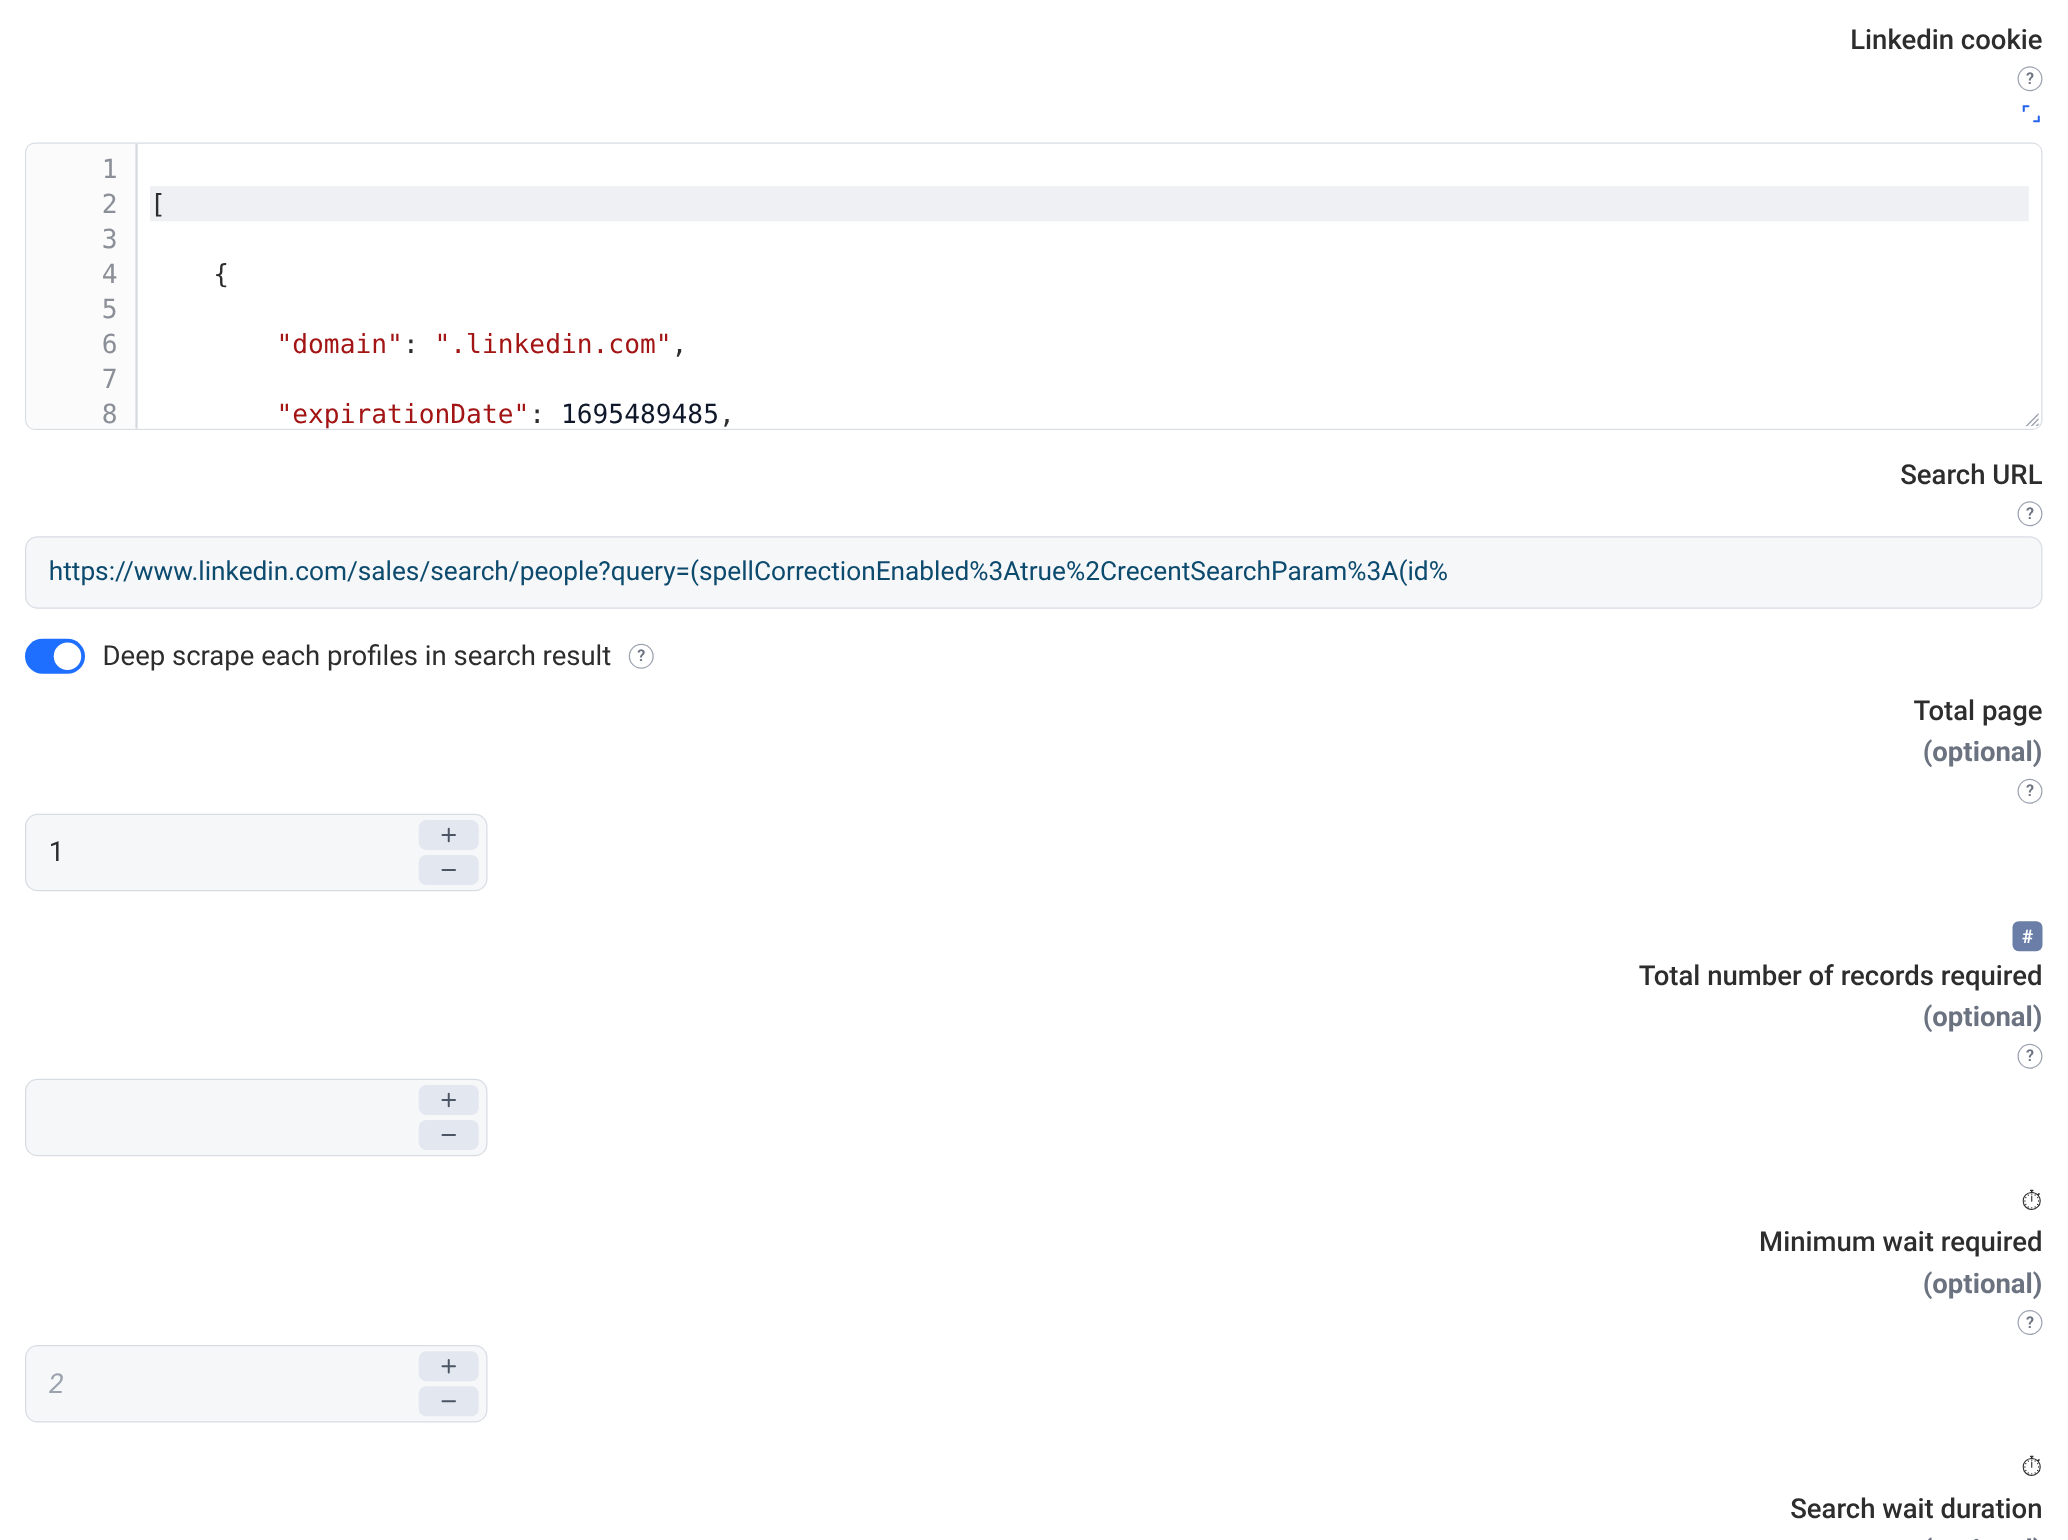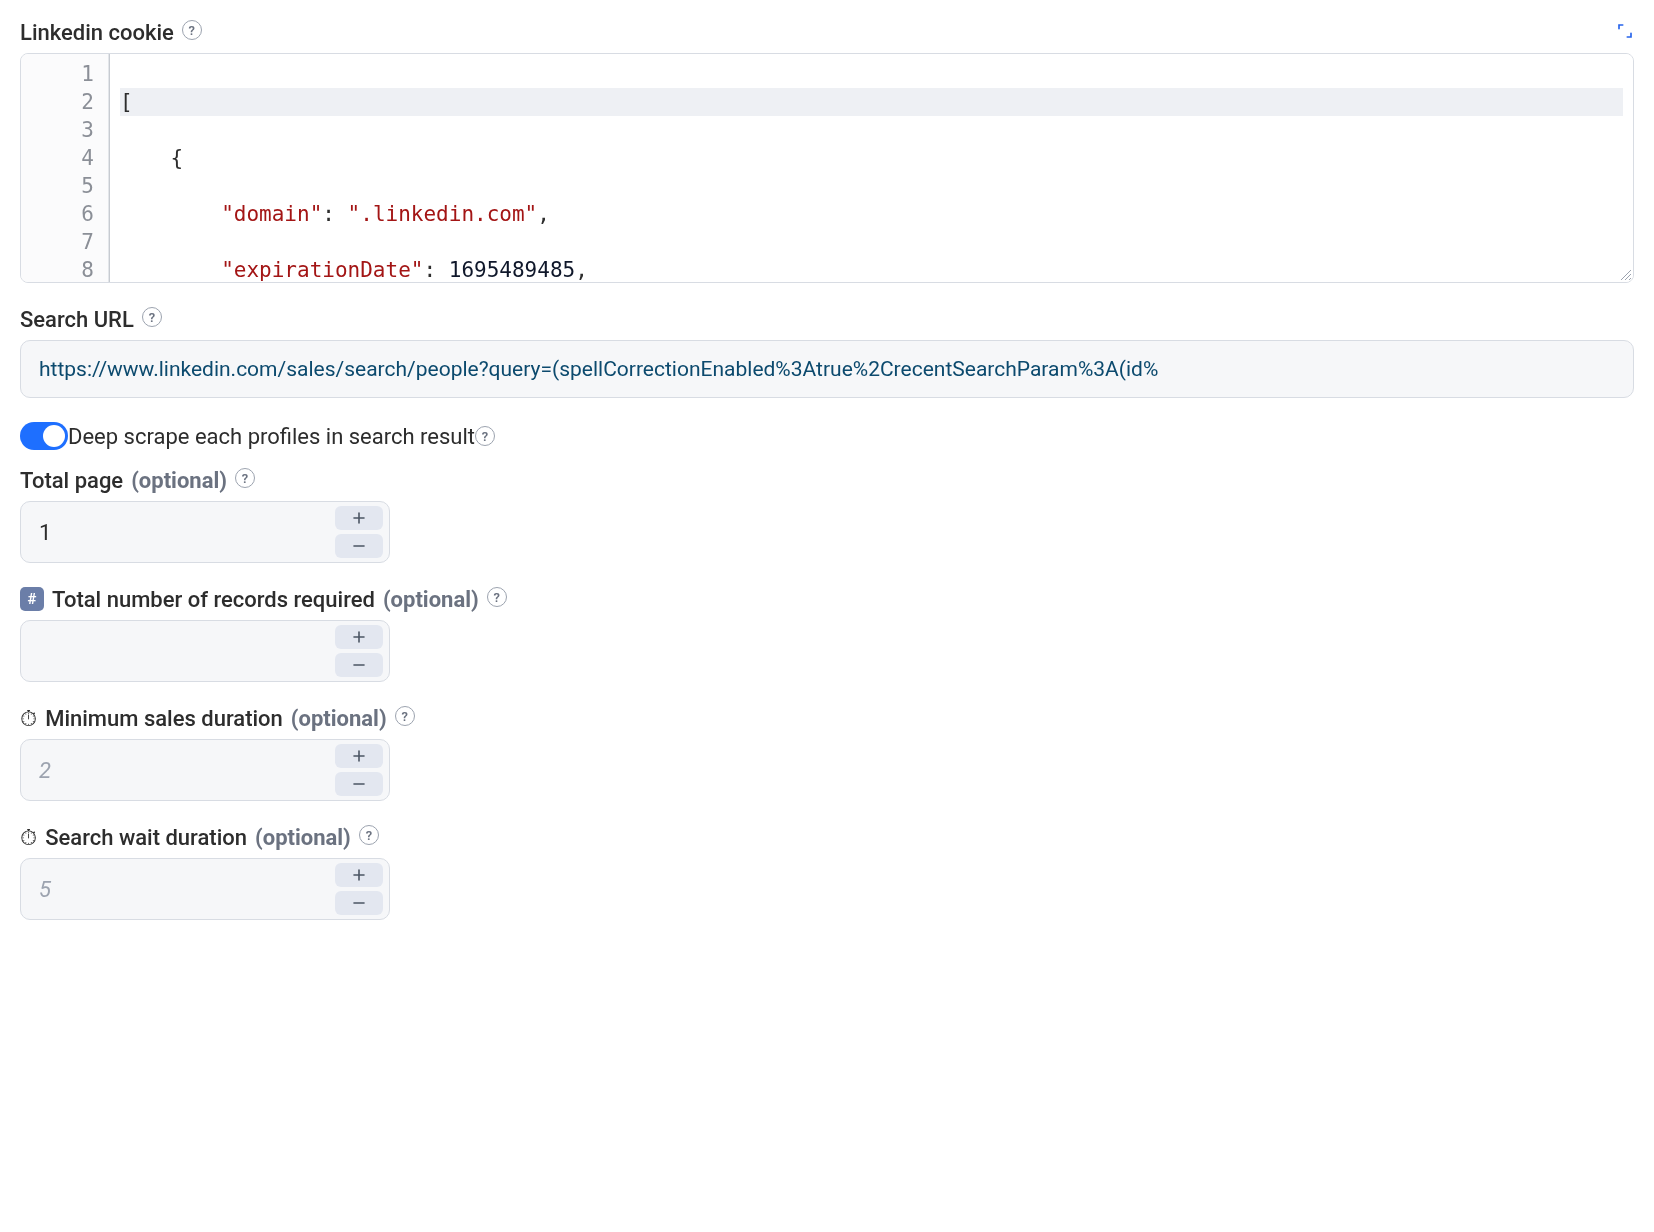--- a/index.html
+++ b/index.html
@@ -7,26 +7,27 @@
     margin: 0;
     padding: 20px;
     font-family: -apple-system, BlinkMacSystemFont, "Segoe UI", Roboto, Helvetica, Arial, sans-serif;
     background: #ffffff;
     color: #2d2d2d;
     font-size: 20px;
   }
   .field { margin-bottom: 24px; }
   .label-row {
     display: flex;
-    align-items: flex-start;
+    align-items: flex-end;
     gap: 8px;
     margin-bottom: 8px;
     font-size: 22px;
     font-weight: 500;
     color: #2d2d2d;
+    flex-direction: column;
   }
   .label-row .optional {
     color: #6b7280;
     font-weight: 700;
   }
   .help-icon {
     display: inline-flex;
     align-items: center;
     justify-content: center;
     width: 20px;
@@ -101,20 +102,21 @@
     padding: 16px 18px;
     font-size: 21px;
     color: #0c4a6e;
     outline: none;
     font-family: inherit;
   }
   
   .toggle-row {
     display: flex;
     align-items: center;
+    gap: 14px;
     margin-bottom: 18px;
   }
   .toggle {
     width: 48px;
     height: 28px;
     background: #1e6fff;
     border-radius: 999px;
     position: relative;
     cursor: pointer;
   }
@@ -286,21 +288,21 @@
             <path d="M2 7h10" stroke="currentColor" stroke-width="1.6" stroke-linecap="round"></path>
           </svg>
         </button>
     </div>
   </div>
 </div>
 
 <div class="field">
   <div class="label-row">
     <span>⏱</span>
-    <span>Minimum sales duration</span>
+    <span>Minimum wait required</span>
     <span class="optional">(optional)</span>
     <span class="help-icon">?</span>
   </div>
   <div class="num-wrap">
     <input class="num-input" type="text" placeholder="2" style="">
     <div class="steppers">
       <button class="step-btn">
           <svg width="14" height="14" viewBox="0 0 14 14">
             <path d="M7 2v10M2 7h10" stroke="currentColor" stroke-width="1.6" stroke-linecap="round"></path>
           </svg>

